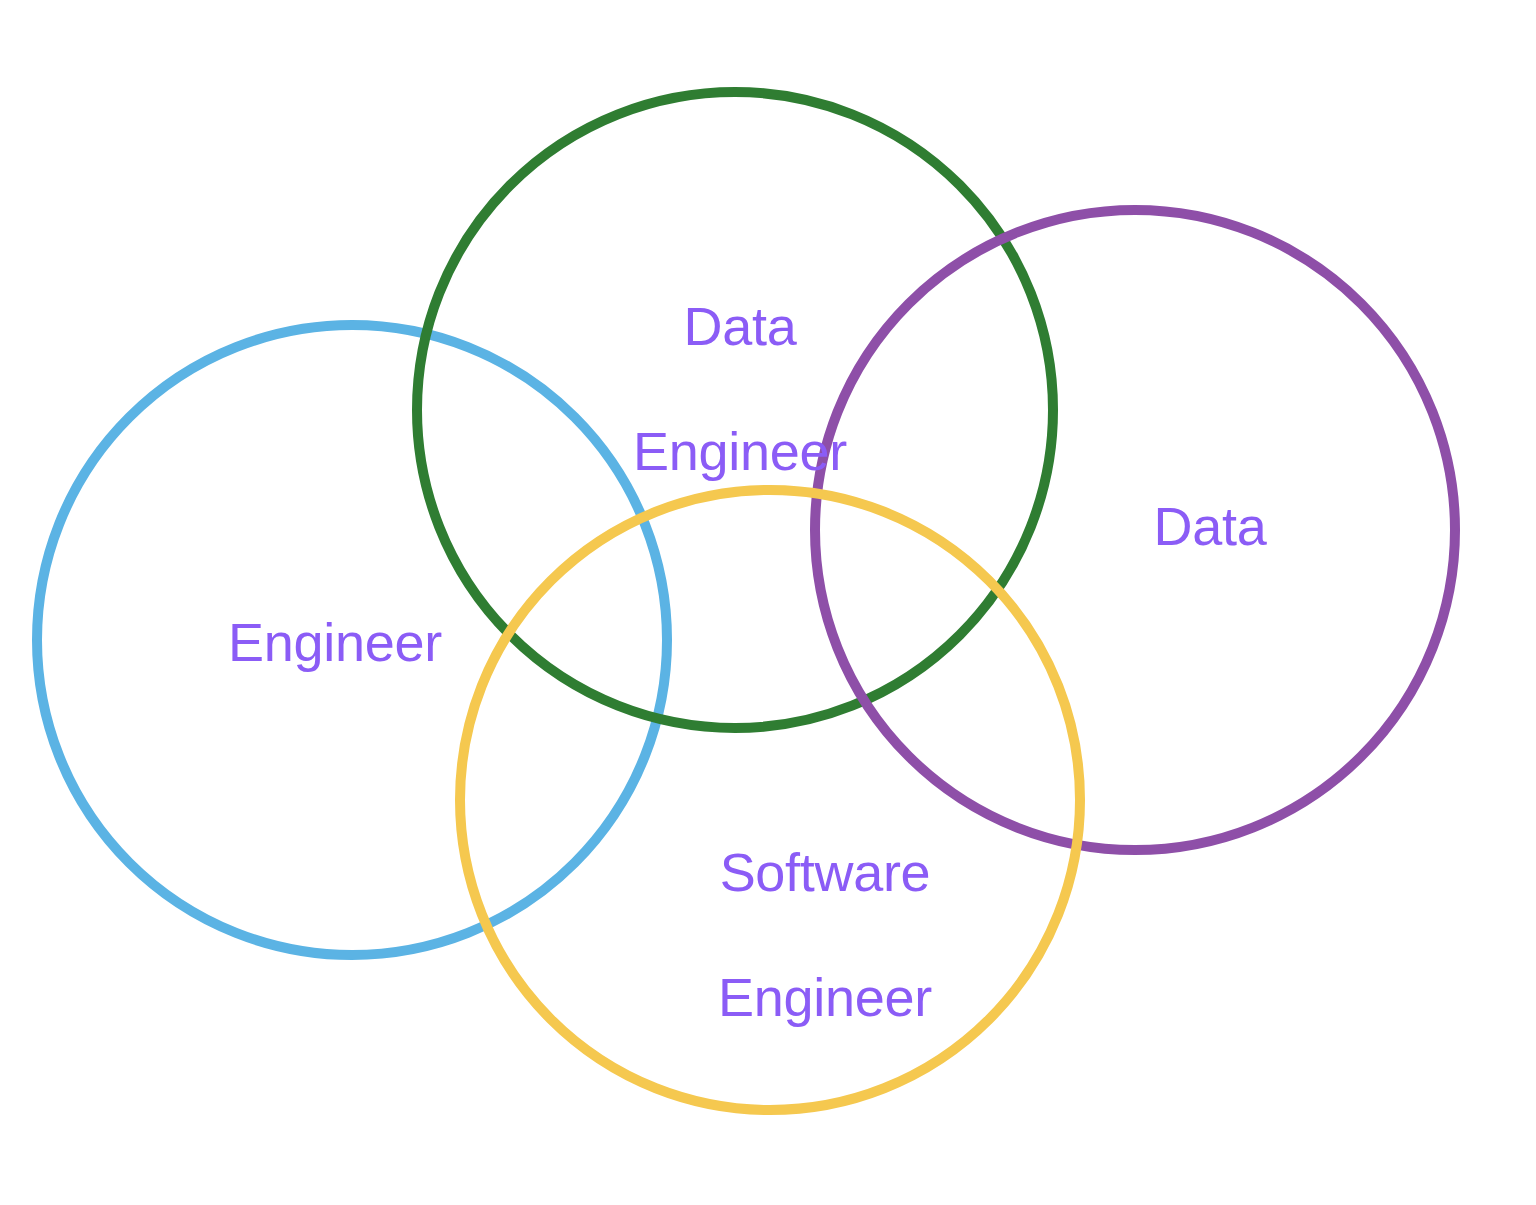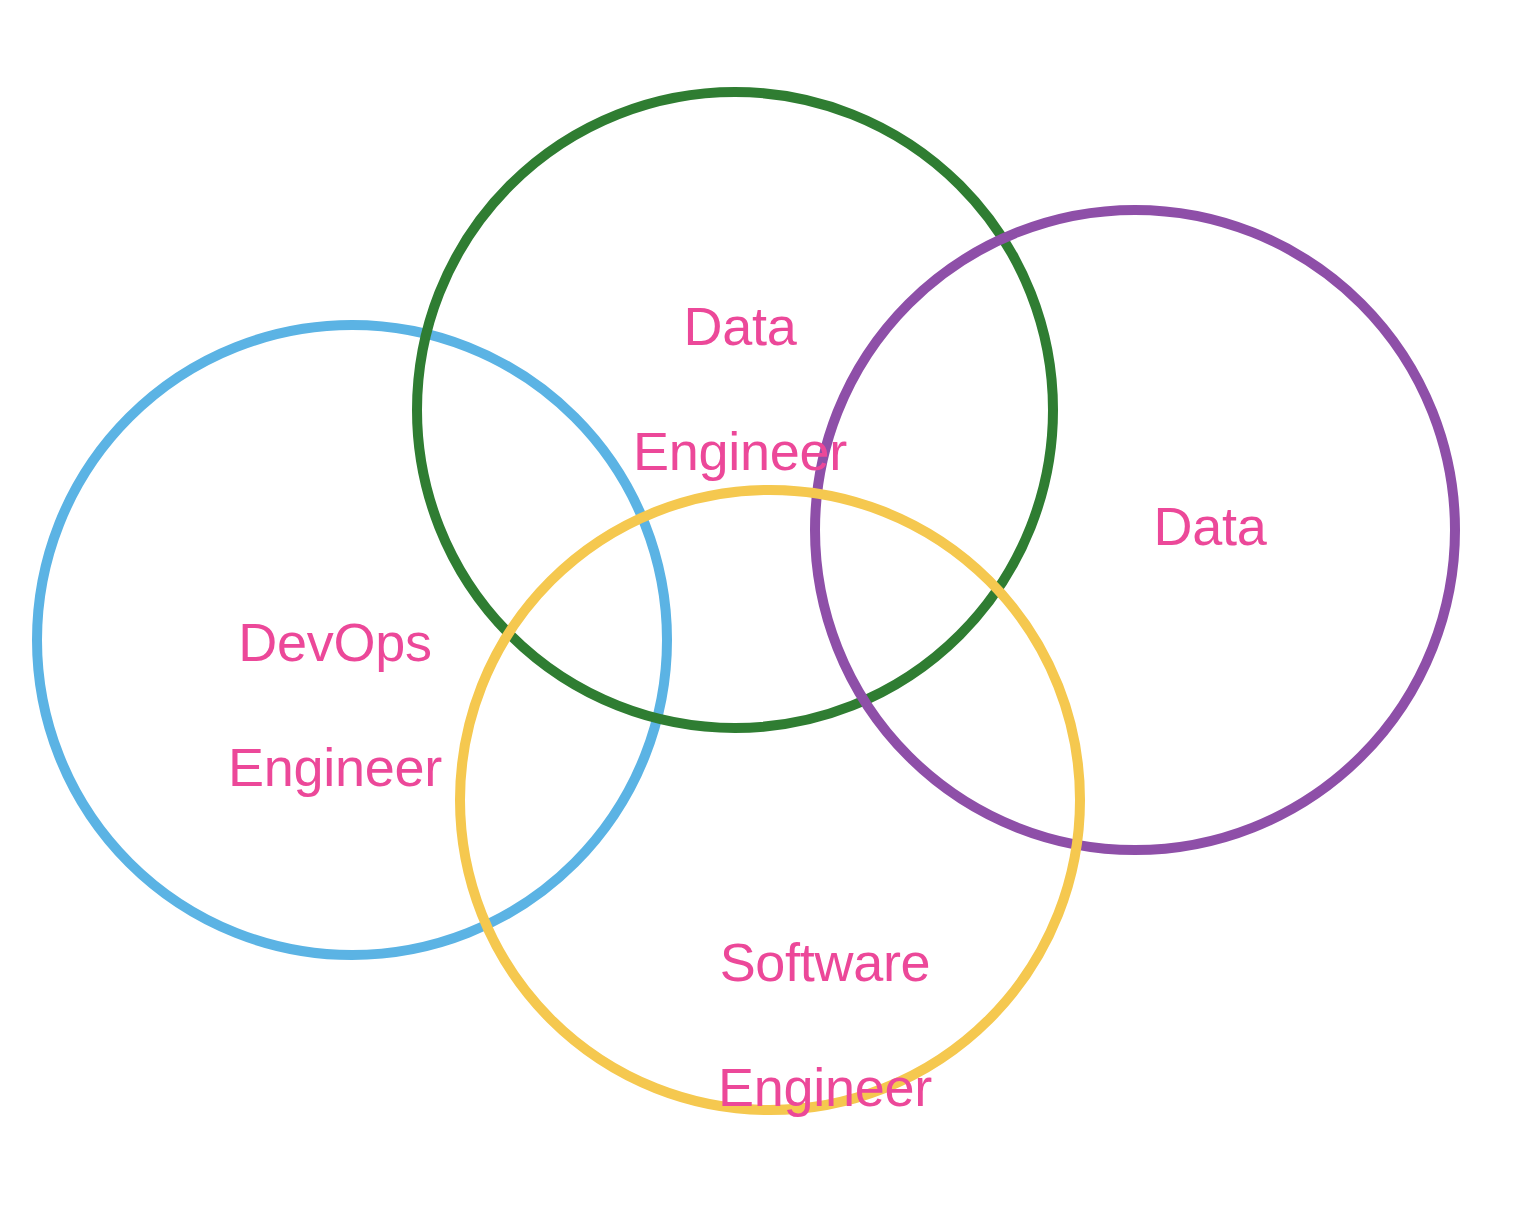--- a/index.html
+++ b/index.html
@@ -27,21 +27,21 @@
     height: 1205px;
     display: block;
   }
   .venn-circle {
     fill: none;
     stroke-linecap: round;
   }
   .venn-label {
     position: absolute;
     text-align: center;
-    color: #ec4899;
+    color: #8b5cf6;
     font-family: "Liberation Sans", sans-serif;
     font-size: 54px;
     line-height: 1.16;
     letter-spacing: -0.3px;
     white-space: pre-line;
     pointer-events: none;
     -webkit-font-smoothing: antialiased;
   }
   .venn-label .ln {
     display: block;
@@ -56,21 +56,21 @@
     top: 432px;
     width: 420px;
   }
   #label-devops-engineer {
     left: 120px;
     top: 548px;
     width: 430px;
   }
   #label-software-engineer {
     left: 610px;
-    top: 868px;
+    top: 778px;
     width: 430px;
   }
 </style>
 </head>
 <body>
 
 <div id="venn-root" style="background: rgb(255, 255, 255);">
 
   <svg id="venn-svg" viewBox="0 0 1536 1205">
     <circle class="venn-circle" cx="352" cy="640" r="315" stroke="#5BB3E4" stroke-width="10"></circle>
@@ -82,21 +82,20 @@
   <div class="venn-label" id="label-data-engineer">
     <span class="ln">Data</span>
     <span class="ln">Engineer</span>
   </div>
 
   <div class="venn-label" id="label-data-science">
     <span class="ln">Data</span>
   </div>
 
   <div class="venn-label" id="label-devops-engineer">
-    <span class="ln">DevOps</span>
     <span class="ln">Engineer</span>
   </div>
 
   <div class="venn-label" id="label-software-engineer">
     <span class="ln">Software</span>
     <span class="ln">Engineer</span>
   </div>
 
 </div>
 

